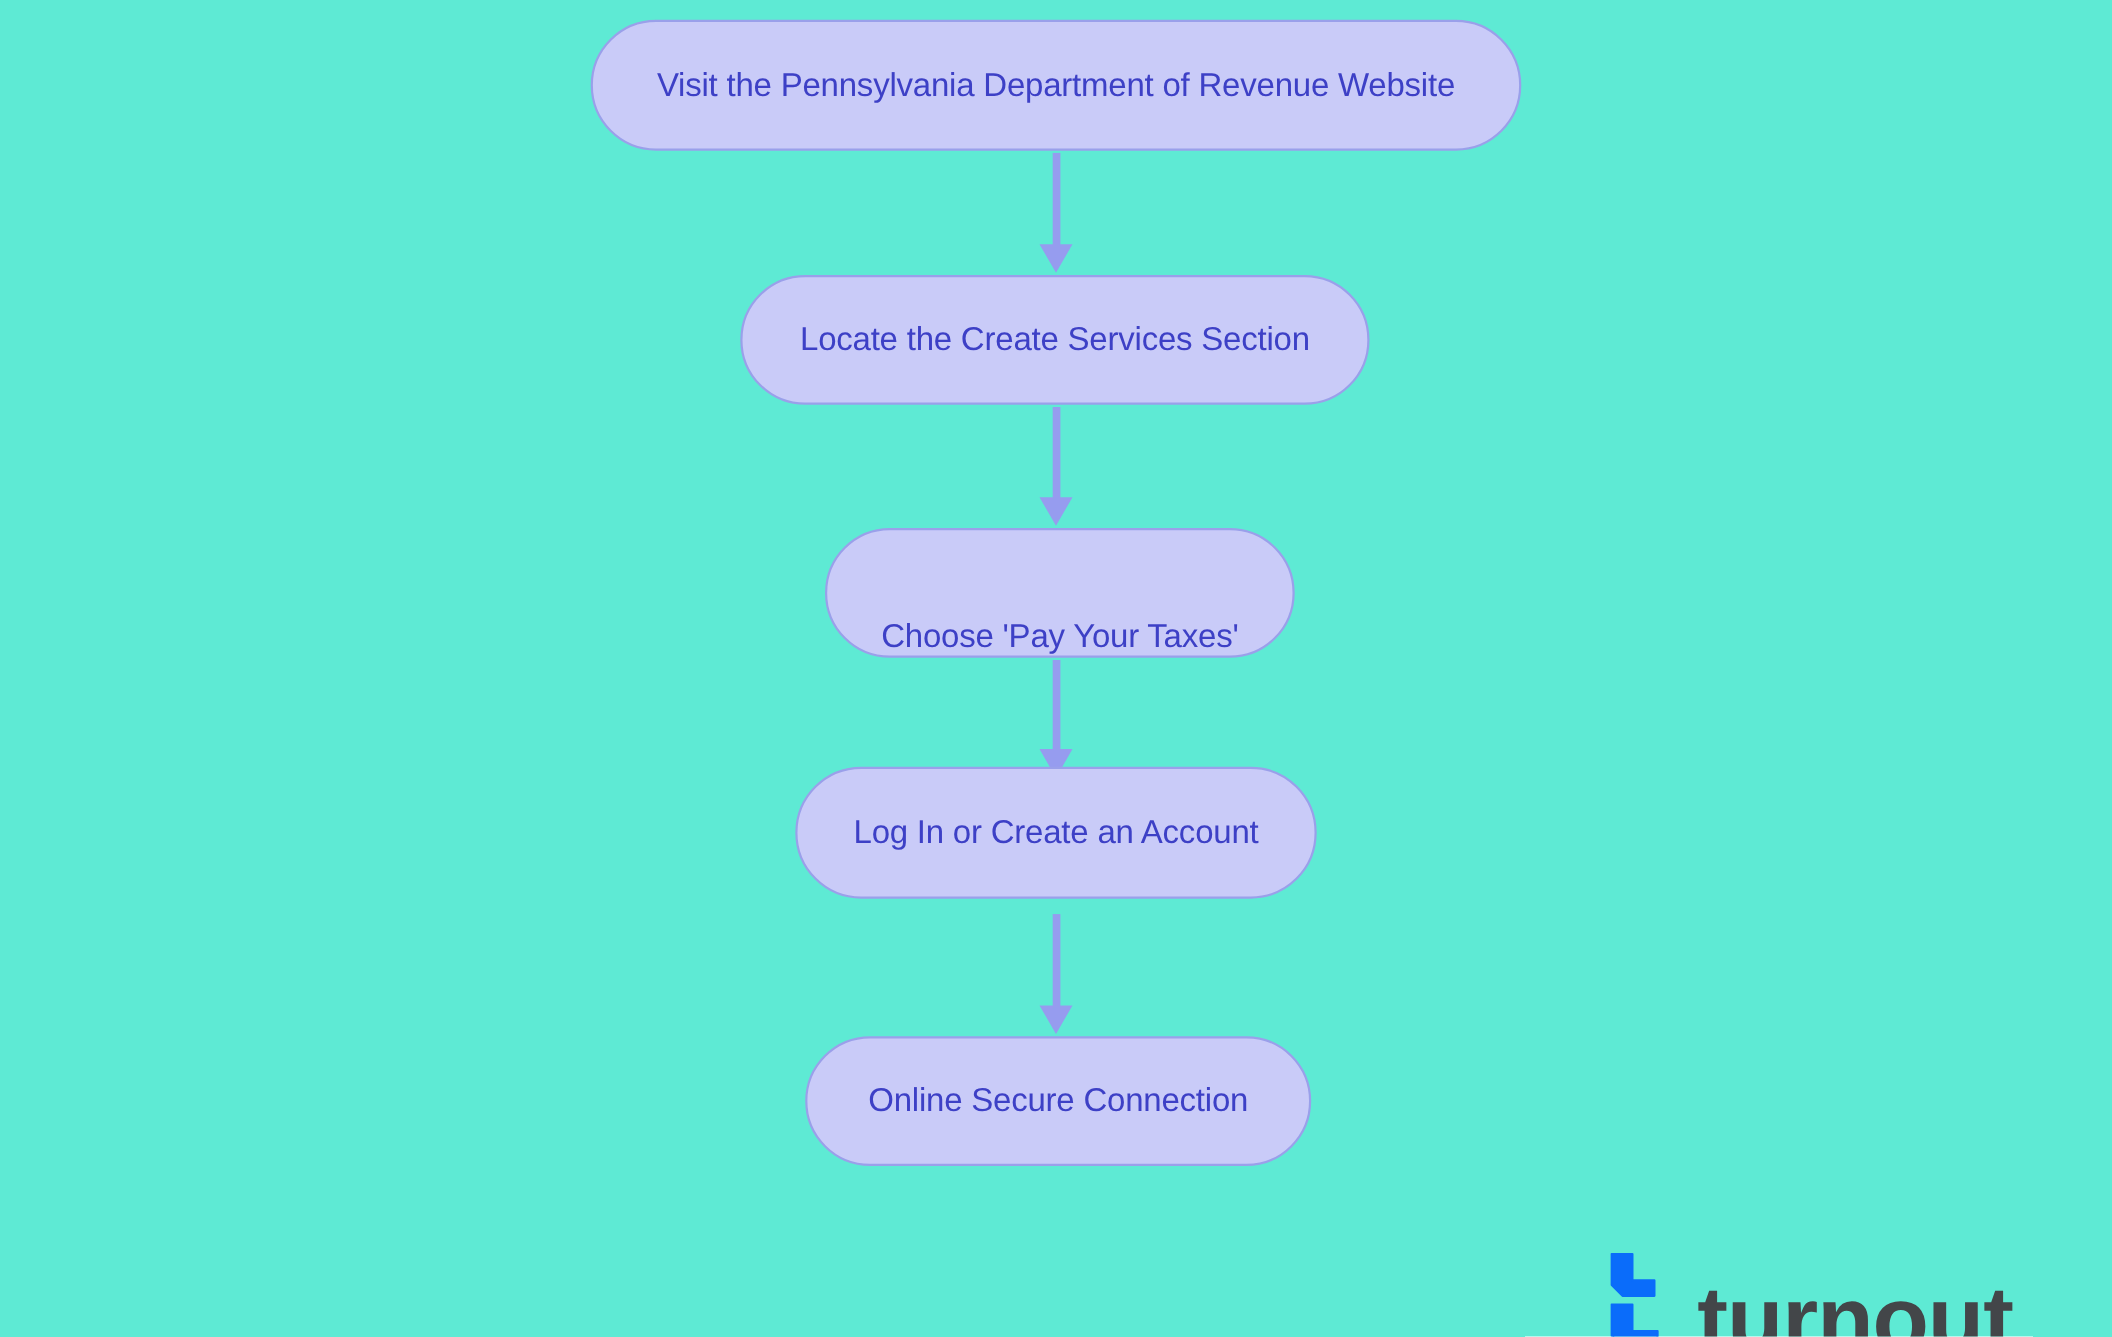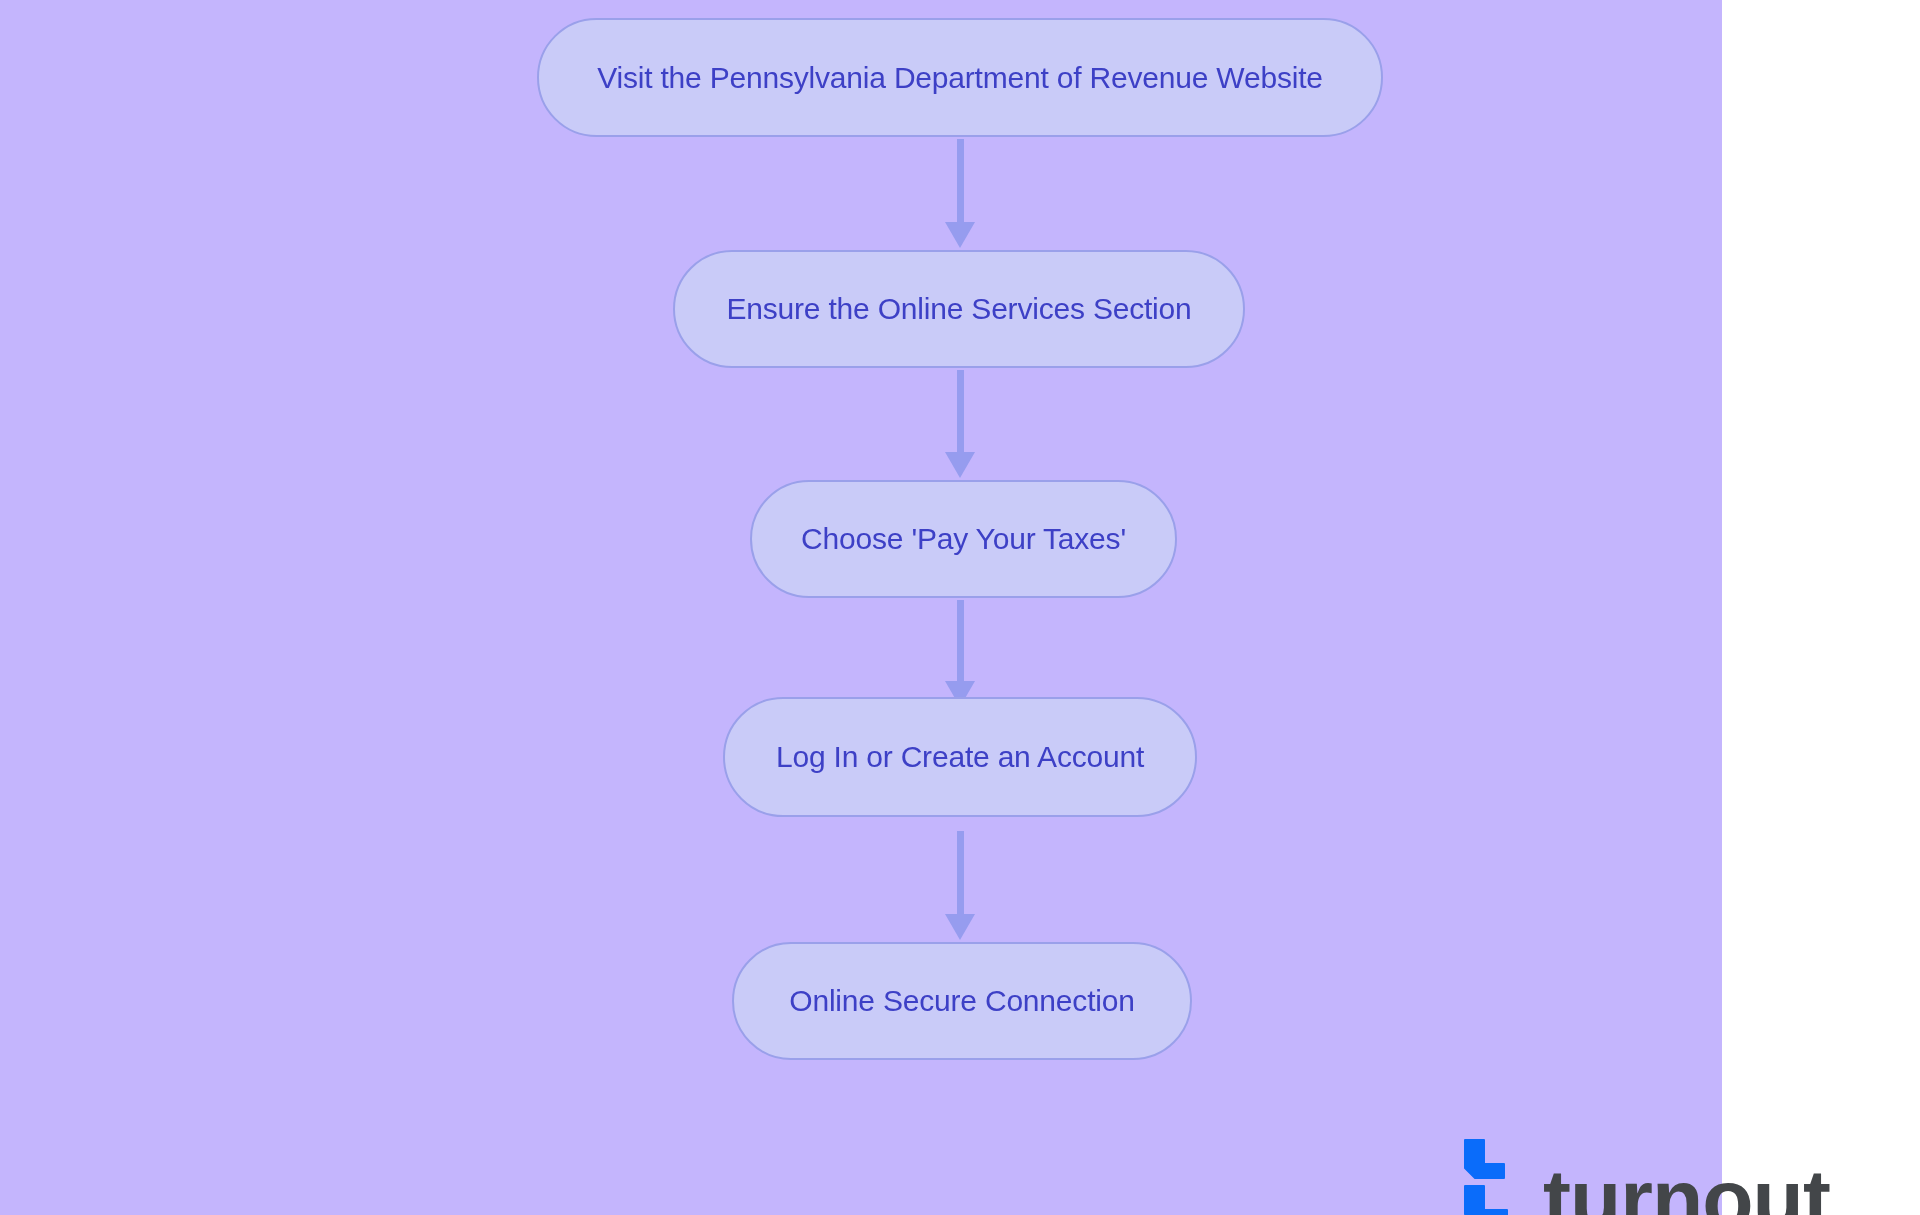--- a/index.html
+++ b/index.html
@@ -14,43 +14,43 @@
   :root {
     --node-fill: #c9cbf8;
     --node-border: #9aa0ea;
     --node-text: #3d40c6;
     --arrow: #969cef;
     --logo-blue: #0a6cfa;
     --logo-gray: #434649;
   }
   .canvas {
     position: relative;
-    width: 1722px;
+    width: 1920px;
     height: 1215px;
-    background: #c4b5fd;
+    background: #5eead4;
   }
   .flow-node {
     position: absolute;
     box-sizing: border-box;
     background: var(--node-fill);
     border: 2px solid var(--node-border);
     border-radius: 60px;
     display: flex;
     align-items: center;
     justify-content: center;
     color: var(--node-text);
     font-size: 30px;
     letter-spacing: -0.2px;
     text-align: center;
     padding: 0 24px;
     white-space: nowrap;
   }
   .node-1 { left: 537px; top: 18px;  width: 846px; height: 119px; }
   .node-2 { left: 673px; top: 250px; width: 572px; height: 118px; }
-  .node-3 { left: 750px; top: 480px; width: 427px; height: 118px; }
+  .node-3 { left: 750px; top: 480px; width: 427px; height: 118px; align-items: flex-end; }
   .node-4 { left: 723px; top: 697px; width: 474px; height: 120px; }
   .node-5 { left: 732px; top: 942px; width: 460px; height: 118px; }
 
   .flow-arrow { position: absolute; width: 30px; left: 945px; }
   .flow-arrow .shaft {
     position: absolute;
     left: 11.5px;
     top: 0;
     width: 7px;
     background: var(--arrow);
@@ -98,21 +98,21 @@
   <div class="flow-node node-1">
     <span>Visit the Pennsylvania Department of Revenue Website</span>
   </div>
 
   <div class="flow-arrow arrow-1">
     <div class="shaft"></div>
     <div class="head"></div>
   </div>
 
   <div class="flow-node node-2">
-    <span>Ensure the Online Services Section</span>
+    <span>Locate the Create Services Section</span>
   </div>
 
   <div class="flow-arrow arrow-2">
     <div class="shaft"></div>
     <div class="head"></div>
   </div>
 
   <div class="flow-node node-3">
     <span>Choose 'Pay Your Taxes'</span>
   </div>

